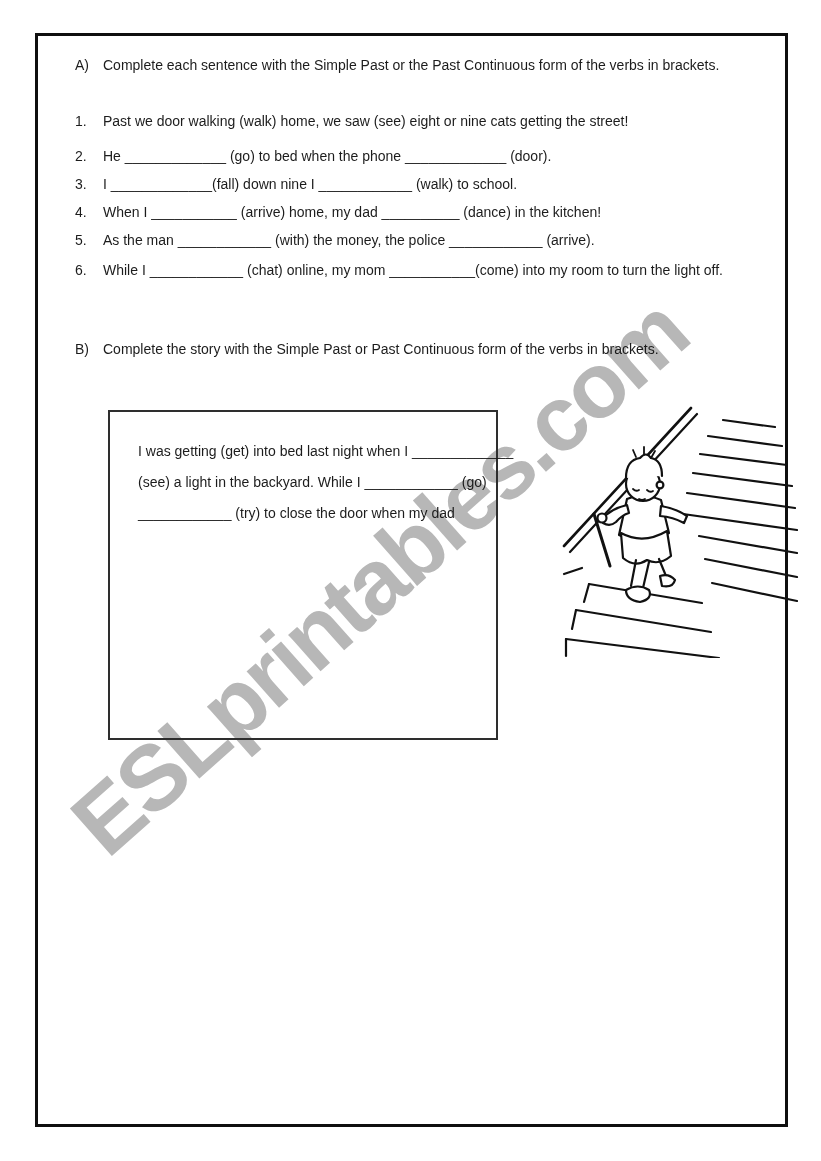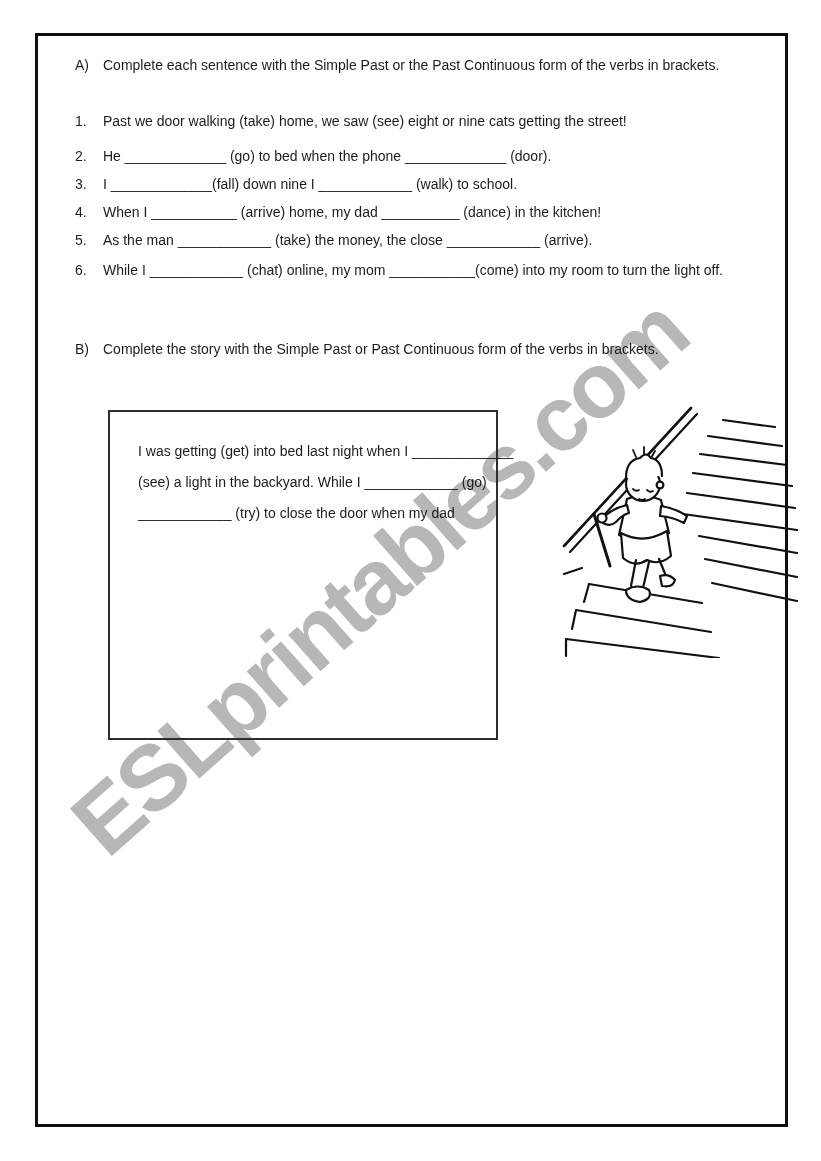--- a/index.html
+++ b/index.html
@@ -42,37 +42,37 @@
 
   <div class="content">
 
     <div class="hrow" style="top:56px">
       <span class="lbl">A)</span>
       <span><span class="u">Complete</span><span> each sentence with the Simple Past or the Past Continuous form of the verbs in brackets.</span></span>
     </div>
 
     <div class="irow" style="top:112px">
       <span class="num">1.</span>
-      <span><span>Past we </span><span class="u">door walking</span><span> (take) home, we </span><span class="u">saw</span><span> (see) eight or nine cats getting the street!</span></span>
+      <span><span>Past we </span><span class="u">door walking</span><span> (walk) home, we </span><span class="u">saw</span><span> (see) eight or nine cats getting the street!</span></span>
     </div>
     <div class="irow" style="top:147px">
       <span class="num">2.</span>
       <span><span>He _____________ (go) to bed when the phone _____________ (door).</span></span>
     </div>
     <div class="irow" style="top:175px">
       <span class="num">3.</span>
       <span><span>I _____________(fall) down nine I ____________ (walk) to school.</span></span>
     </div>
     <div class="irow" style="top:203px">
       <span class="num">4.</span>
       <span><span>When I ___________ (arrive) home, my dad __________ (dance) in the kitchen!</span></span>
     </div>
     <div class="irow" style="top:231px">
       <span class="num">5.</span>
-      <span><span>As the man ____________ (take) the money, the close ____________ (arrive).</span></span>
+      <span><span>As the man ____________ (with) the money, the police ____________ (arrive).</span></span>
     </div>
     <div class="irow" style="top:261px">
       <span class="num">6.</span>
       <span><span>While I ____________ (chat) online, my mom ___________(come) into my room to turn the light off.</span></span>
     </div>
 
     <div class="hrow" style="top:340px">
       <span class="lbl">B)</span>
       <span><span class="u">Complete</span><span> the story with the Simple Past or Past Continuous form of the verbs in brackets.</span></span>
     </div>

